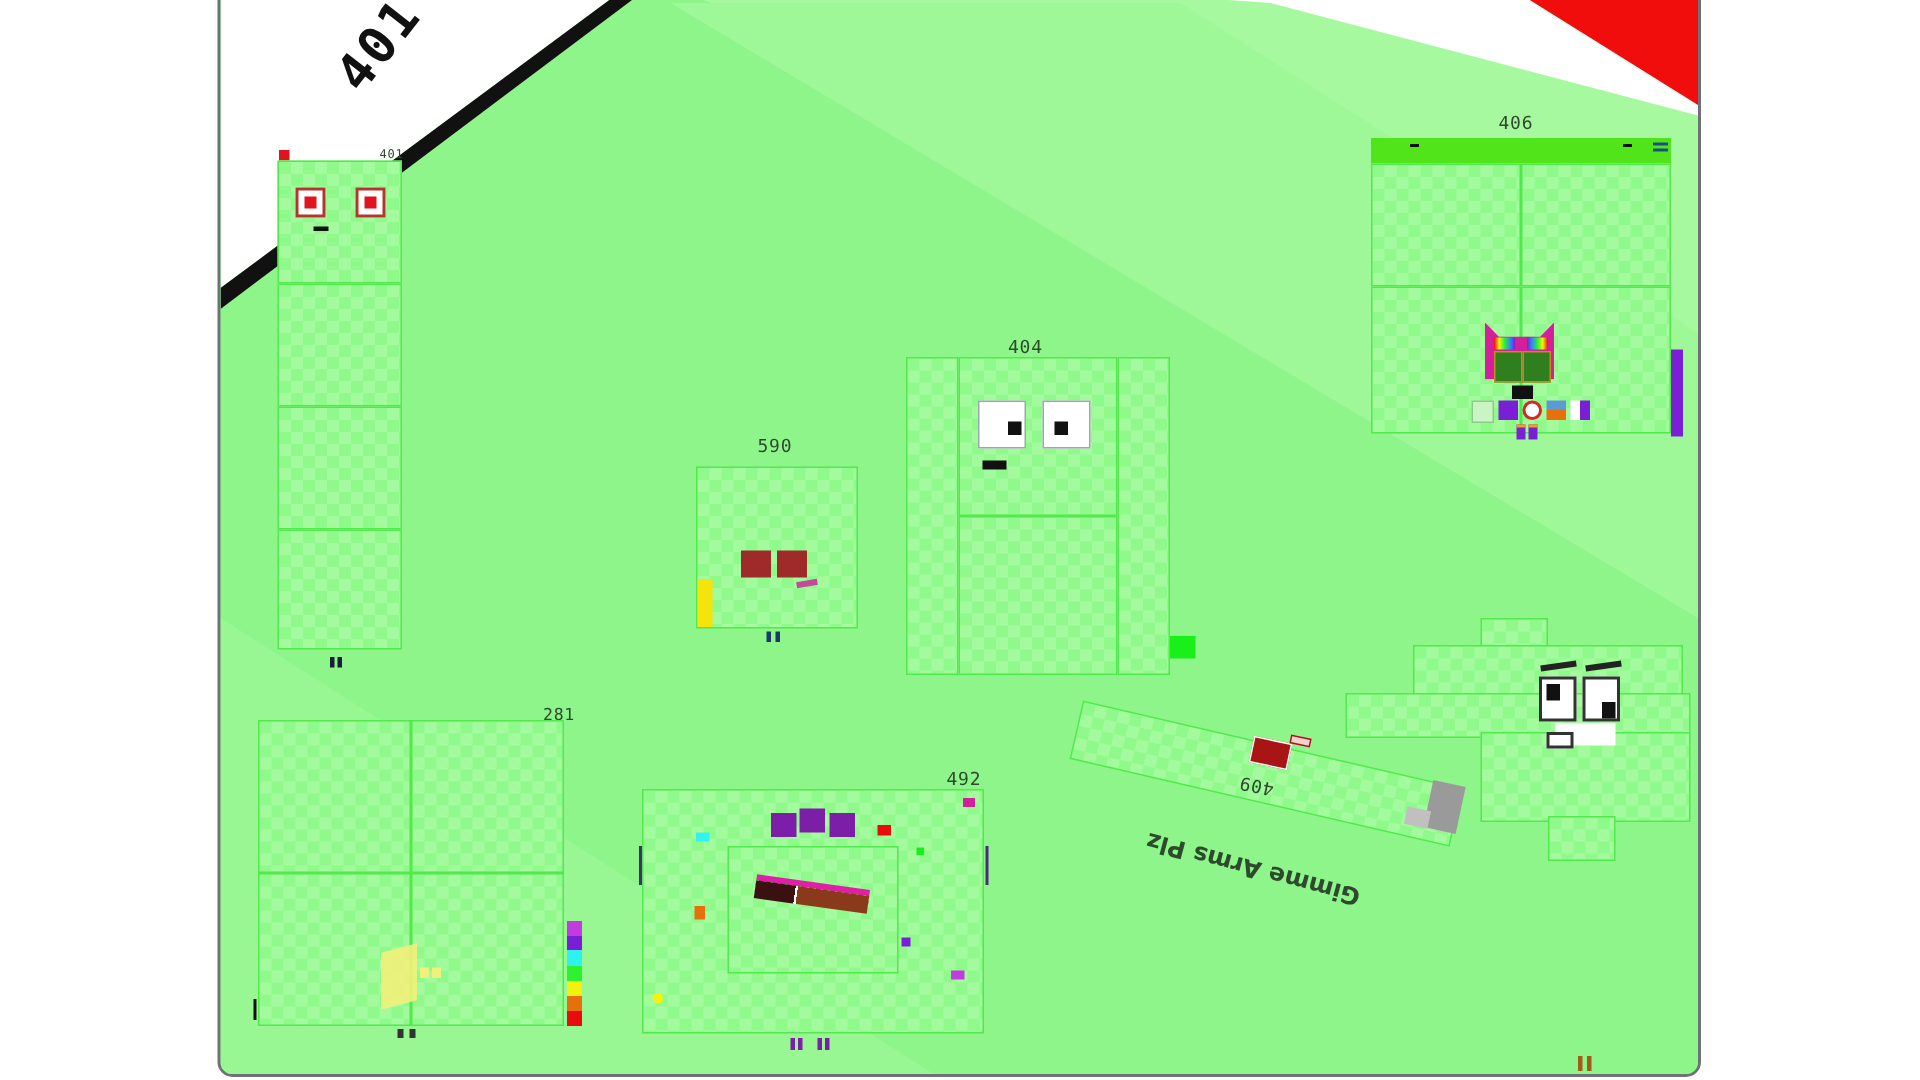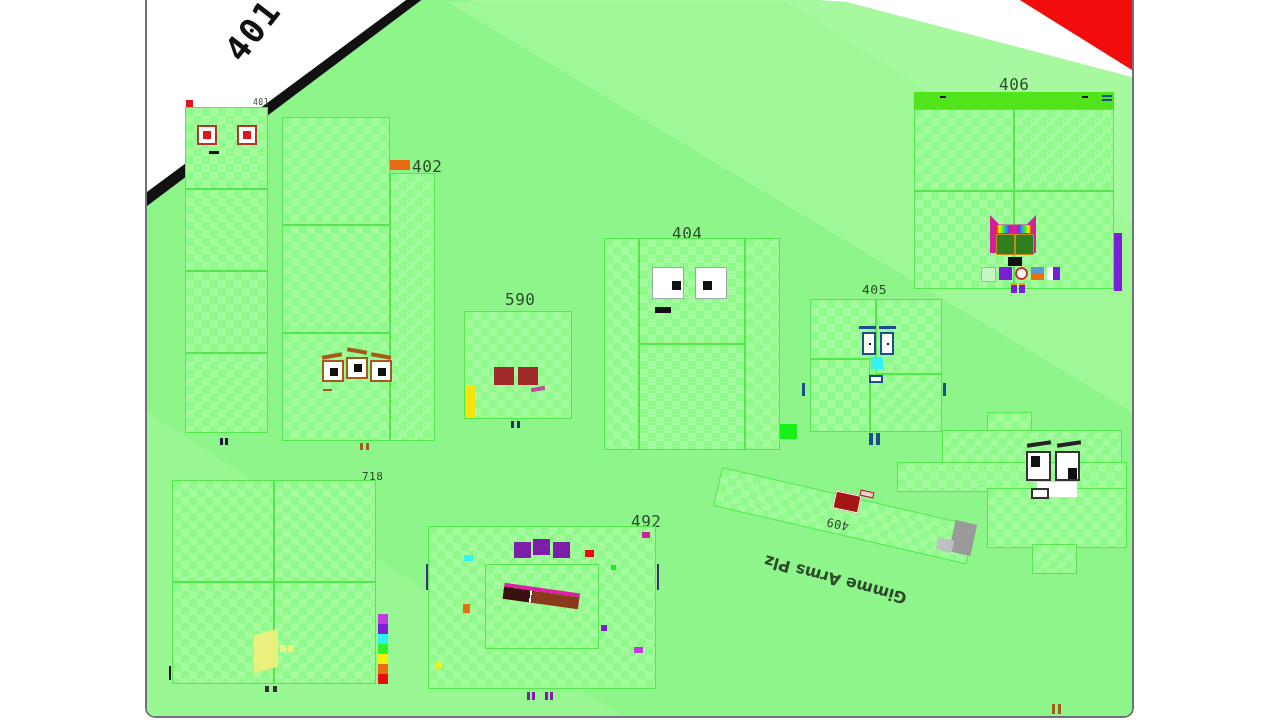--- a/index.html
+++ b/index.html
@@ -4,21 +4,21 @@
 <style>
   html,body{margin:0;padding:0;background:#ffffff;width:1280px;height:720px;overflow:hidden;font-family:"DejaVu Sans Mono","Liberation Mono",monospace;}
   .stage{position:absolute;left:145px;top:-10px;width:985px;height:724px;border:2px solid #6e7178;border-radius:10px;overflow:hidden;background:#8ef58a;}
   .bg-layer{position:absolute;left:0;top:0;width:100%;height:100%;}
   .abs{position:absolute;}
   .block{position:absolute;box-sizing:border-box;border:1.5px solid #52e84e;
     background-color:#90f98b;
     background-image:linear-gradient(45deg,#a3fb9e 25%,transparent 25%,transparent 75%,#a3fb9e 75%),
                      linear-gradient(45deg,#a3fb9e 25%,transparent 25%,transparent 75%,#a3fb9e 75%);
     background-size:16px 16px;background-position:0 0,8px 8px;}
-  .label{position:absolute;font-size:16px;color:#2d4a2c;letter-spacing:0.5px;}
+  .label{position:absolute;font-size:12px;color:#2d4a2c;letter-spacing:0.5px;}
   .eye{position:absolute;box-sizing:border-box;background:#fff;}
   .pupil{position:absolute;background:#111;}
   .leg{position:absolute;width:3px;height:7px;}
   .bar{position:absolute;}
 </style>
 </head>
 <body>
 
 <div class="stage">
 
@@ -46,43 +46,20 @@
         <div class="pupil" style="left:4px;top:4px;width:8px;height:8px;background:#e0141e;"></div>
       </div>
     <div class="eye" style="left:52px;top:25px;width:20px;height:20px;border:2px solid #b5352e;">
         <div class="pupil" style="left:4px;top:4px;width:8px;height:8px;background:#e0141e;"></div>
       </div>
     <div class="bar" style="left:24px;top:51px;width:10px;height:3px;background:#111;"></div>
     <div class="leg" style="left:35px;top:338px;background:#1b1b3a;"></div>
     <div class="leg" style="left:40px;top:338px;background:#1b1b3a;"></div>
   </div>
 
-  <div class="abs" style="left:135px;top:125px;width:160px;height:330px;">
-    <div class="block" style="left:0;top:0;width:108px;height:108px;"></div>
-    <div class="block" style="left:0;top:108px;width:108px;height:108px;"></div>
-    <div class="block" style="left:0;top:216px;width:108px;height:108px;"></div>
-    <div class="block" style="left:108px;top:56px;width:45px;height:268px;"></div>
-    <div class="bar" style="left:108px;top:43px;width:20px;height:10px;background:#e86a12;"></div>
-    <div class="label" style="left:130px;top:40px;">402</div>
-    <div class="bar" style="left:40px;top:237px;width:20px;height:4px;background:#a55a1a;transform:rotate(-10deg);"></div>
-    <div class="bar" style="left:65px;top:232px;width:20px;height:4px;background:#a55a1a;transform:rotate(10deg);"></div>
-    <div class="bar" style="left:89px;top:237px;width:20px;height:4px;background:#a55a1a;transform:rotate(10deg);"></div>
-    <div class="eye" style="left:40px;top:243px;width:22px;height:22px;border:2px solid #a55a1a;">
-        <div class="pupil" style="left:6px;top:6px;width:8px;height:8px;"></div>
-      </div>
-    <div class="eye" style="left:64px;top:240px;width:22px;height:22px;border:2px solid #a55a1a;">
-        <div class="pupil" style="left:6px;top:5px;width:8px;height:8px;"></div>
-      </div>
-    <div class="eye" style="left:88px;top:243px;width:22px;height:22px;border:2px solid #a55a1a;">
-        <div class="pupil" style="left:6px;top:6px;width:8px;height:8px;"></div>
-      </div>
-    <div class="bar" style="left:41px;top:272px;width:9px;height:2px;background:#a55a1a;"></div>
-    <div class="leg" style="left:78px;top:326px;background:#a55a1a;"></div>
-    <div class="leg" style="left:84px;top:326px;background:#a55a1a;"></div>
-  </div>
 
   <div class="abs" style="left:314px;top:300px;width:115px;height:130px;">
     <div class="label" style="left:44px;top:-2px;">590</div>
     <div class="block" style="left:3px;top:19px;width:108px;height:108px;"></div>
     <div class="bar" style="left:33px;top:75px;width:20px;height:18px;background:#9e2a2a;"></div>
     <div class="bar" style="left:57px;top:75px;width:20px;height:18px;background:#9e2a2a;"></div>
     <div class="bar" style="left:70px;top:95px;width:14px;height:4px;background:#c24a9a;transform:rotate(-10deg);"></div>
     <div class="bar" style="left:4px;top:94px;width:10px;height:32px;background:#f5e30c;"></div>
     <div class="leg" style="left:50px;top:129px;background:#1b3a6a;"></div>
     <div class="leg" style="left:56px;top:129px;background:#1b3a6a;"></div>
@@ -97,41 +74,20 @@
     <div class="eye" style="left:48px;top:43px;width:32px;height:32px;border:1px solid #9aa;">
         <div class="pupil" style="left:19px;top:13px;width:9px;height:9px;"></div>
       </div>
     <div class="eye" style="left:91px;top:43px;width:32px;height:32px;border:1px solid #9aa;">
         <div class="pupil" style="left:7px;top:13px;width:9px;height:9px;"></div>
       </div>
     <div class="bar" style="left:51px;top:83px;width:16px;height:6px;background:#111;"></div>
     <div class="bar" style="left:176px;top:200px;width:17px;height:15px;background:#19f019;"></div>
   </div>
 
-  <div class="abs" style="left:660px;top:290px;width:142px;height:170px;">
-    <div class="label" style="left:55px;top:0px;font-size:13px;">405</div>
-    <div class="block" style="left:3px;top:17px;width:66px;height:60px;"></div>
-    <div class="block" style="left:69px;top:17px;width:66px;height:75px;"></div>
-    <div class="block" style="left:3px;top:77px;width:60px;height:73px;"></div>
-    <div class="block" style="left:63px;top:92px;width:72px;height:58px;"></div>
-    <div class="bar" style="left:52px;top:44px;width:17px;height:3px;background:#1b4f8a;"></div>
-    <div class="bar" style="left:72px;top:44px;width:17px;height:3px;background:#1b4f8a;"></div>
-    <div class="eye" style="left:55px;top:50px;width:14px;height:23px;border:2px solid #1b4f8a;">
-        <div class="pupil" style="left:5px;top:9px;width:2px;height:2px;"></div>
-      </div>
-    <div class="eye" style="left:73px;top:50px;width:14px;height:23px;border:2px solid #1b4f8a;">
-        <div class="pupil" style="left:5px;top:9px;width:2px;height:2px;"></div>
-      </div>
-    <div class="bar" style="left:64px;top:75px;width:12px;height:12px;background:#33f2f2;"></div>
-    <div class="bar" style="left:62px;top:93px;width:10px;height:4px;border:2px solid #1b4f8a;background:#fff;"></div>
-    <div class="bar" style="left:-5px;top:101px;width:3px;height:13px;background:#1b4f8a;"></div>
-    <div class="bar" style="left:136px;top:101px;width:3px;height:13px;background:#1b4f8a;"></div>
-    <div class="leg" style="left:62px;top:151px;width:4px;height:12px;background:#1b4f8a;"></div>
-    <div class="leg" style="left:69px;top:151px;width:4px;height:12px;background:#1b4f8a;"></div>
-  </div>
 
   <div class="abs" style="left:765px;top:83px;width:215px;height:230px;">
     <div class="label" style="left:87px;top:0px;">406</div>
     <div class="bar" style="left:2px;top:17px;width:200px;height:17px;background:#52e41b;"></div>
     <div class="bar" style="left:28px;top:21px;width:6px;height:2px;background:#111;"></div>
     <div class="bar" style="left:170px;top:21px;width:6px;height:2px;background:#111;"></div>
     <div class="bar" style="left:190px;top:20px;width:10px;height:2px;background:#1b4f8a;box-shadow:0 4px 0 #1b4f8a;"></div>
     <div class="block" style="left:2px;top:34px;width:100px;height:82px;"></div>
     <div class="block" style="left:102px;top:34px;width:100px;height:82px;"></div>
     <div class="block" style="left:2px;top:116px;width:100px;height:98px;"></div>
@@ -149,21 +105,21 @@
       <span style="width:13px;height:13px;background:#7b1fd6;"></span>
       <span style="width:13px;height:13px;border-radius:50%;background:#fff;border:2px solid #d2282a;box-sizing:border-box;"></span>
       <span style="width:13px;height:13px;background:linear-gradient(#5b9bd5 50%,#e8700c 50%);"></span>
       <span style="width:13px;height:13px;background:linear-gradient(90deg,#fff 50%,#7b1fd6 50%);"></span>
     </div>
     <div class="bar" style="left:99px;top:208px;width:6px;height:8px;background:#7b1fd6;border-top:2px solid #f2a20c;"></div>
     <div class="bar" style="left:107px;top:208px;width:6px;height:8px;background:#7b1fd6;border-top:2px solid #f2a20c;"></div>
   </div>
 
   <div class="abs" style="left:20px;top:478px;width:230px;height:230px;">
-    <div class="label" style="left:195px;top:0px;font-size:11px;">718</div>
+    <div class="label" style="left:195px;top:0px;font-size:11px;">281</div>
     <div class="block" style="left:5px;top:10px;width:102px;height:102px;"></div>
     <div class="block" style="left:107px;top:10px;width:102px;height:102px;"></div>
     <div class="block" style="left:5px;top:112px;width:102px;height:102px;"></div>
     <div class="block" style="left:107px;top:112px;width:102px;height:102px;"></div>
     <div class="bar" style="left:87px;top:162px;width:24px;height:38px;background:#f2f07a;opacity:0.9;transform:skewY(-15deg);"></div>
     <div class="bar" style="left:113px;top:175px;width:6px;height:7px;background:#f2f07a;"></div>
     <div class="bar" style="left:121px;top:175px;width:6px;height:7px;background:#f2f07a;"></div>
     <div class="bar" style="left:211px;top:144px;width:10px;height:70px;background:linear-gradient(#c33be0 0 14%,#7b1fd6 14% 28%,#2ef2f2 28% 43%,#2ef22e 43% 57%,#f2f20c 57% 71%,#e8700c 71% 86%,#e80c0c 86% 100%);"></div>
     <div class="bar" style="left:2px;top:196px;width:2px;height:14px;background:#111;"></div>
     <div class="leg" style="left:98px;top:216px;width:4px;height:6px;background:#333;"></div>

